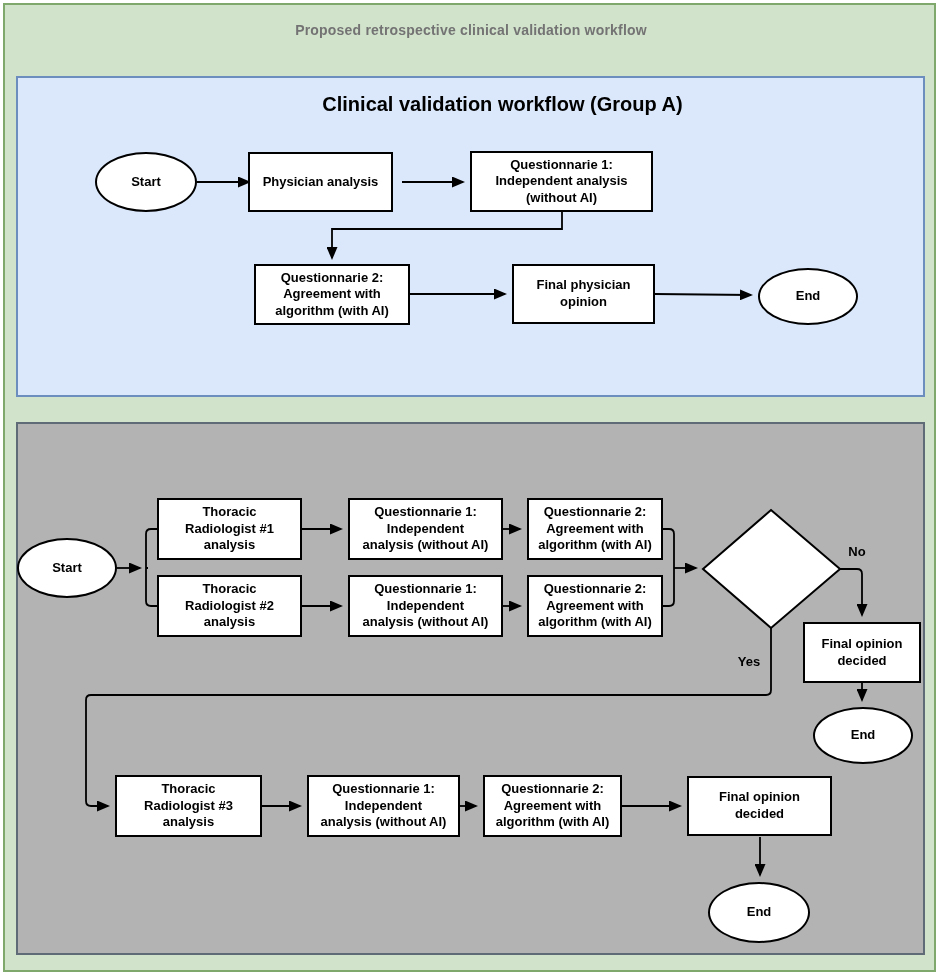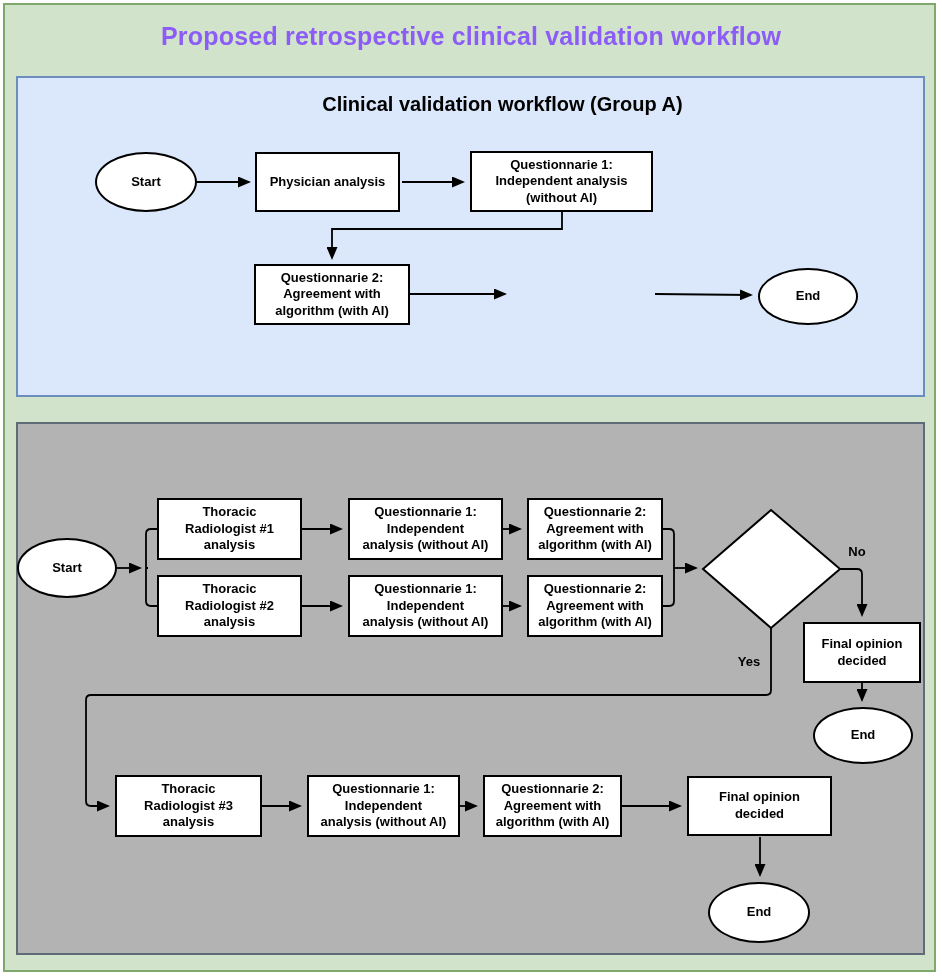--- a/index.html
+++ b/index.html
@@ -9,21 +9,21 @@
   }
   .outer{
     position:absolute;left:3px;top:3px;width:933px;height:969px;
     background:#d2e3cc;border:2px solid #7fa96c;box-sizing:border-box;
   }
   .panel{position:absolute;box-sizing:border-box;}
   .panel-a{left:16px;top:76px;width:909px;height:321px;background:#dbe8fb;border:2px solid #6c8ebf;}
   .panel-b{left:16px;top:422px;width:909px;height:533px;background:#b3b3b3;border:2px solid #5f6b76;}
   .main-title{
     position:absolute;left:0;top:22px;width:942px;text-align:center;
-    font-size:25px;font-weight:bold;color:#8b5cf6;letter-spacing:.2px;
+    font-size:14px;font-weight:bold;color:#737373;letter-spacing:.2px;
   }
   .panel-title{
     position:absolute;width:909px;text-align:center;
     font-size:20px;font-weight:bold;color:#000;
   }
   .pt-a{left:16px;top:93px;margin-left:32px;}
   .pt-b{left:16px;top:440px;}
   .node{
     position:absolute;box-sizing:border-box;background:#ffffff;border:2px solid #000;
     display:flex;align-items:center;justify-content:center;text-align:center;
@@ -81,27 +81,29 @@
 
       <path d="M771,628 L771,690 Q771,695 766,695 L91,695 Q86,695 86,700 L86,801 Q86,806 91,806 L108,806" marker-end="url(#arr)"></path>
       <path d="M262,806 L300,806" marker-end="url(#arr)"></path>
       <path d="M460,806 L476,806" marker-end="url(#arr)"></path>
       <path d="M622,806 L680,806" marker-end="url(#arr)"></path>
       <path d="M760,837 L760,875" marker-end="url(#arr)"></path>
     </g>
   </svg>
 
   <div class="node ellipse" style="left:95px;top:152px;width:102px;height:60px;">Start</div>
-  <div class="node" style="left:255px;top:152px;width:145px;height:60px;">Physician analysis</div>
+  <div class="node" style="left:248px;top:152px;width:145px;height:60px;">Physician analysis</div>
   <div class="node" style="left:470px;top:151px;width:183px;height:61px;">Questionnarie 1:
 Independent analysis
 (without AI)</div>
   <div class="node" style="left:254px;top:264px;width:156px;height:61px;">Questionnarie 2:
 Agreement with
 algorithm (with AI)</div>
+  <div class="node" style="left:512px;top:264px;width:143px;height:60px;">Final physician
+opinion</div>
   <div class="node ellipse" style="left:758px;top:268px;width:100px;height:57px;">End</div>
 
   <div class="node ellipse" style="left:17px;top:538px;width:100px;height:60px;">Start</div>
   <div class="node" style="left:157px;top:498px;width:145px;height:62px;">Thoracic
 Radiologist #1
 analysis</div>
   <div class="node" style="left:348px;top:498px;width:155px;height:62px;">Questionnarie 1:
 Independent
 analysis (without AI)</div>
   <div class="node" style="left:527px;top:498px;width:136px;height:62px;">Questionnarie 2:

